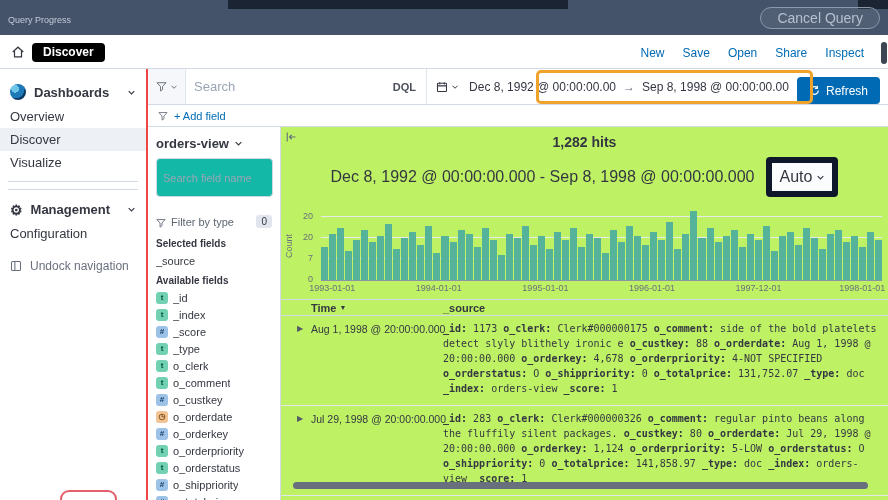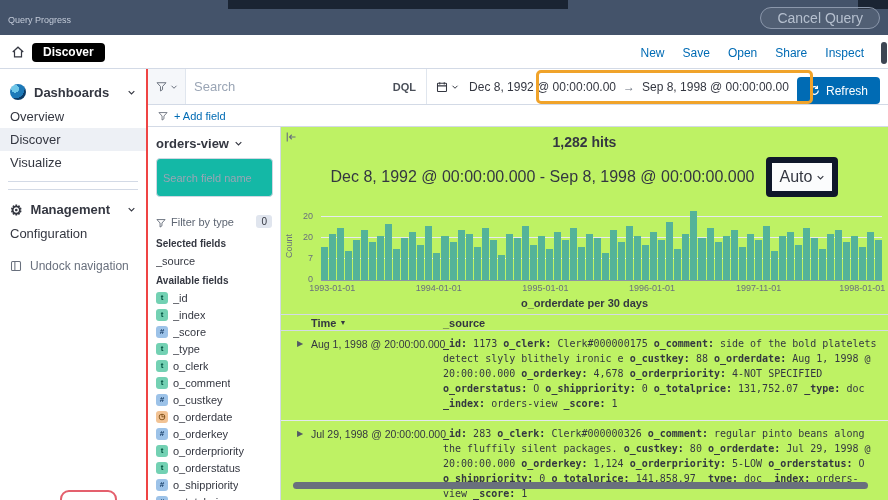--- a/index.html
+++ b/index.html
@@ -376,25 +376,24 @@
           <span class="ytick" style="bottom: calc(28.5714% - 4px);">7</span>
           <span class="ytick" style="bottom: calc(57.1429% - 4px);">20</span>
           <span class="ytick" style="bottom: calc(85.7143% - 4px);">20</span>
         </div>
     </div>
     <div class="xticks">
         <span class="xtick" style="left: 2%;">1993-01-01</span>
         <span class="xtick" style="left: 21%;">1994-01-01</span>
         <span class="xtick" style="left: 40%;">1995-01-01</span>
         <span class="xtick" style="left: 59%;">1996-01-01</span>
-        <span class="xtick" style="left: 78%;">1997-11-01</span>
+        <span class="xtick" style="left: 78%;">1997-12-01</span>
         <span class="xtick" style="left: 96.5%;">1998-01-01</span>
       </div>
   </div>
-  <div class="chart-caption">o_orderdate per 30 days</div>
   <div class="doc-table">
     <div class="thead">
       <span class="caret-sp"></span>
       <span class="col-time">
         <span>Time</span>
         <span class="sort">▼</span>
       </span>
       <span class="col-src">_source</span>
     </div>
     <div>

